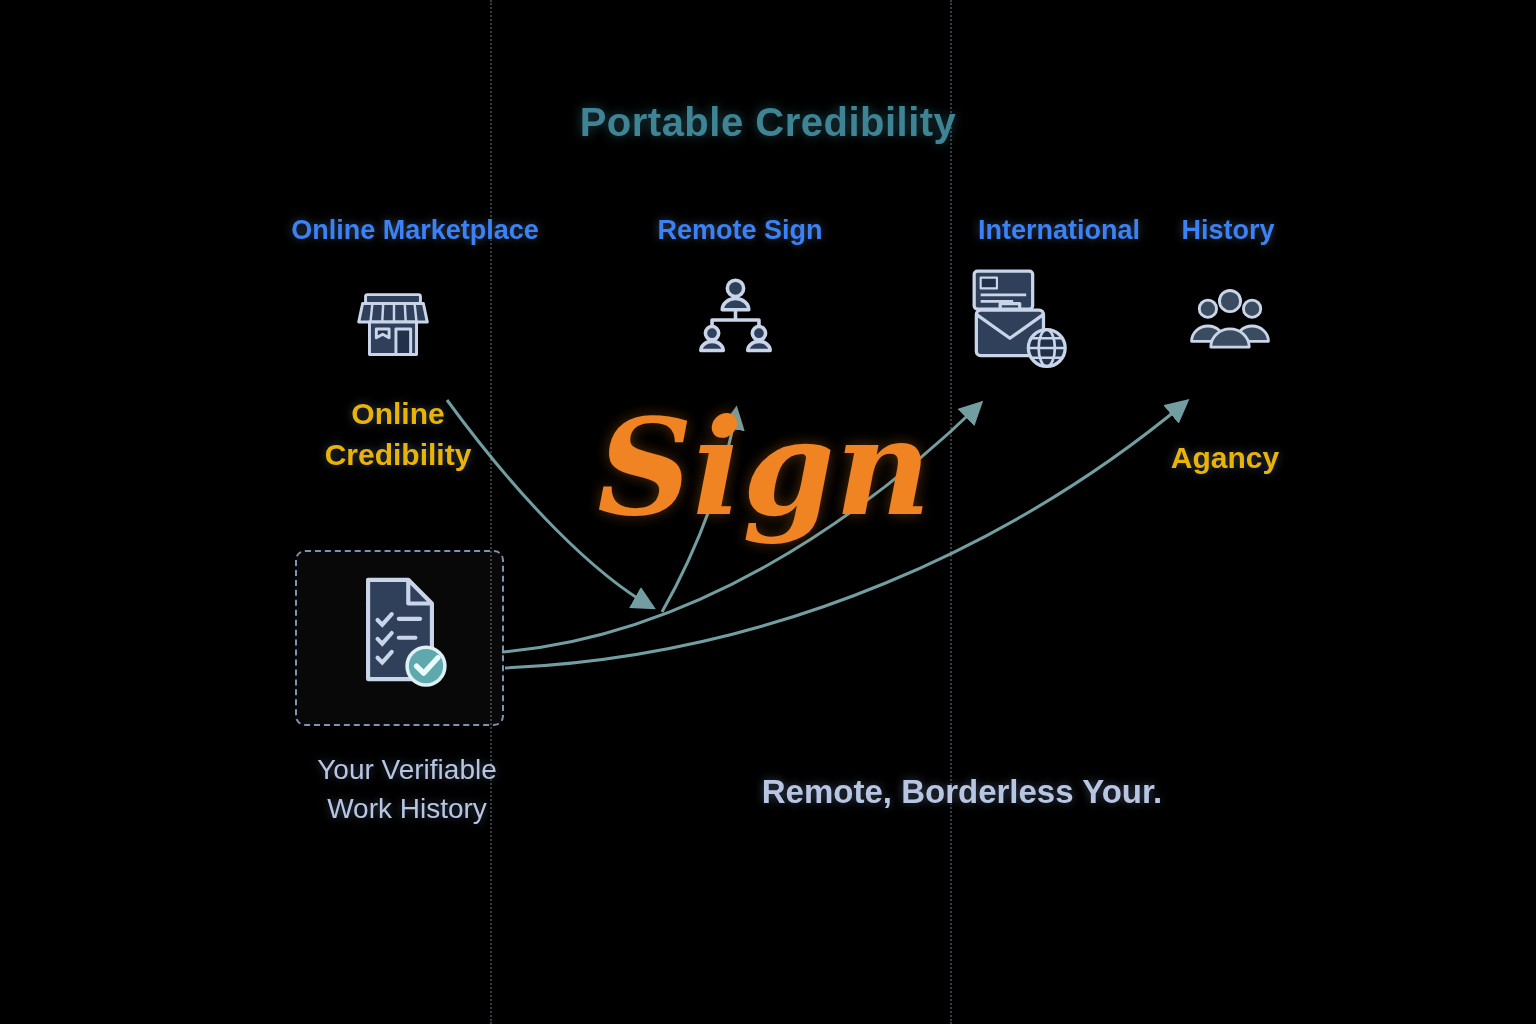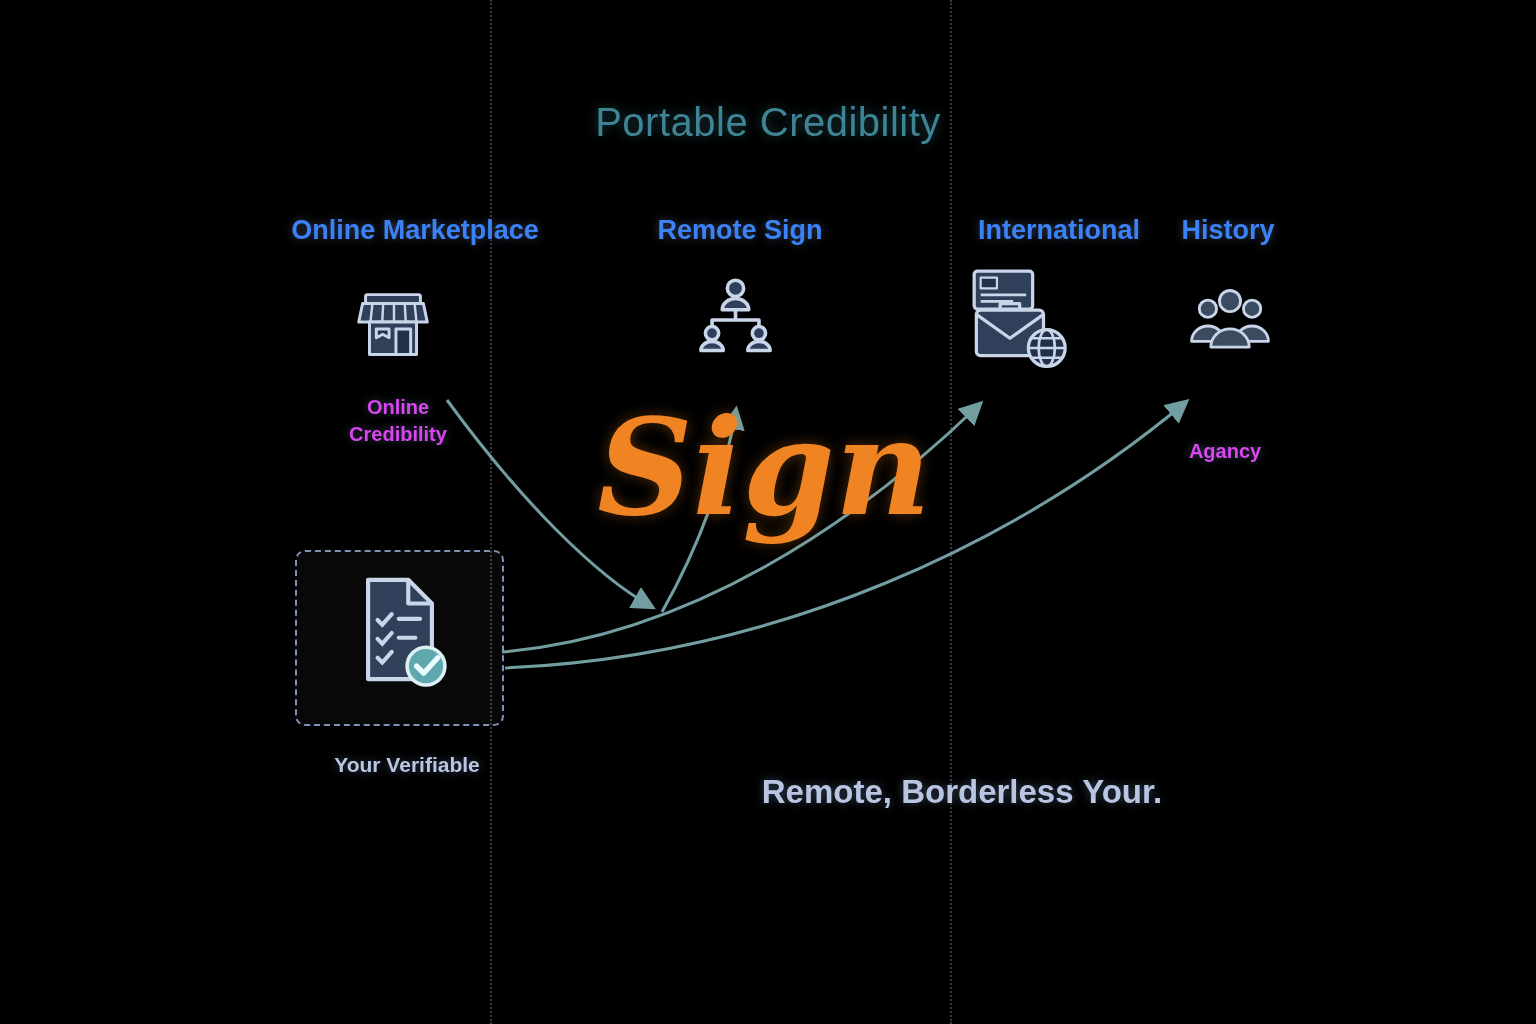--- a/index.html
+++ b/index.html
@@ -6,44 +6,44 @@
   body{
     width:1536px;height:1024px;position:relative;overflow:hidden;
     font-family:"Liberation Sans",sans-serif;
     color:#b9c6e2;
   }
   .abs{position:absolute;}
   .center-x{transform:translateX(-50%);}
   .glow{text-shadow:0 0 10px rgba(140,165,220,.40),0 1px 1px rgba(0,0,0,.9);}
   .title{
     top:100px;left:0;width:100%;text-align:center;
-    font-size:40px;font-weight:400;letter-spacing:.5px;
+    font-size:40px;font-weight:700;letter-spacing:.5px;
     color:#3f8494;
     text-shadow:0 0 12px rgba(70,150,165,.45);
   }
   .col-label{
     font-size:27px;font-weight:700;white-space:nowrap;color:#3b82f6;
   }
   .sub-label{
-    font-size:20px;font-weight:700;text-align:center;line-height:1.35;color:#d946ef;
+    font-size:30px;font-weight:700;text-align:center;line-height:1.35;color:#eab308;
   }
   .sign-word{
     top:402px;left:764px;transform:translateX(-50%);
     font-family:"DejaVu Serif",serif;font-style:italic;font-weight:700;
     font-size:132px;line-height:1;color:#f08322;
     text-shadow:0 0 14px rgba(240,131,34,.35);
   }
   .dashed-box{
     left:295px;top:550px;width:205px;height:172px;
     border:2px dashed #7e93b4;border-radius:10px;
     background:rgba(255,255,255,.03);
   }
   .source-label{
     left:407px;top:750px;transform:translateX(-50%);
-    font-size:21px;font-weight:700;text-align:center;line-height:1.4;white-space:nowrap;
+    font-size:28px;font-weight:400;text-align:center;line-height:1.4;white-space:nowrap;
   }
   .tagline{
     left:962px;top:773px;transform:translateX(-50%);
     font-size:33px;font-weight:700;white-space:nowrap;color:#b9c6e2;
   }
   .vline{
     top:0;height:1024px;width:0;
     border-left:2px dotted rgba(200,212,234,.28);
   }
   svg{display:block;}
@@ -156,15 +156,16 @@
         <path d="M36,76 l4,4 l8,-9"></path>
       </g>
       <circle cx="77" cy="83" r="16" fill="#5fa8ad" stroke="#dff0f2" stroke-width="3"></circle>
       <path d="M69,83 l6,6 l12,-13" fill="none" stroke="#eafcfd" stroke-width="4.5" stroke-linecap="round" stroke-linejoin="round"></path>
     </svg>
   </div>
 </div>
 
 <div class="abs source-label glow">
   <div>Your Verifiable</div>
+  <div>Work History</div>
 </div>
 
 <div class="abs tagline glow">Remote, Borderless Your.</div>
 
 </body></html>

